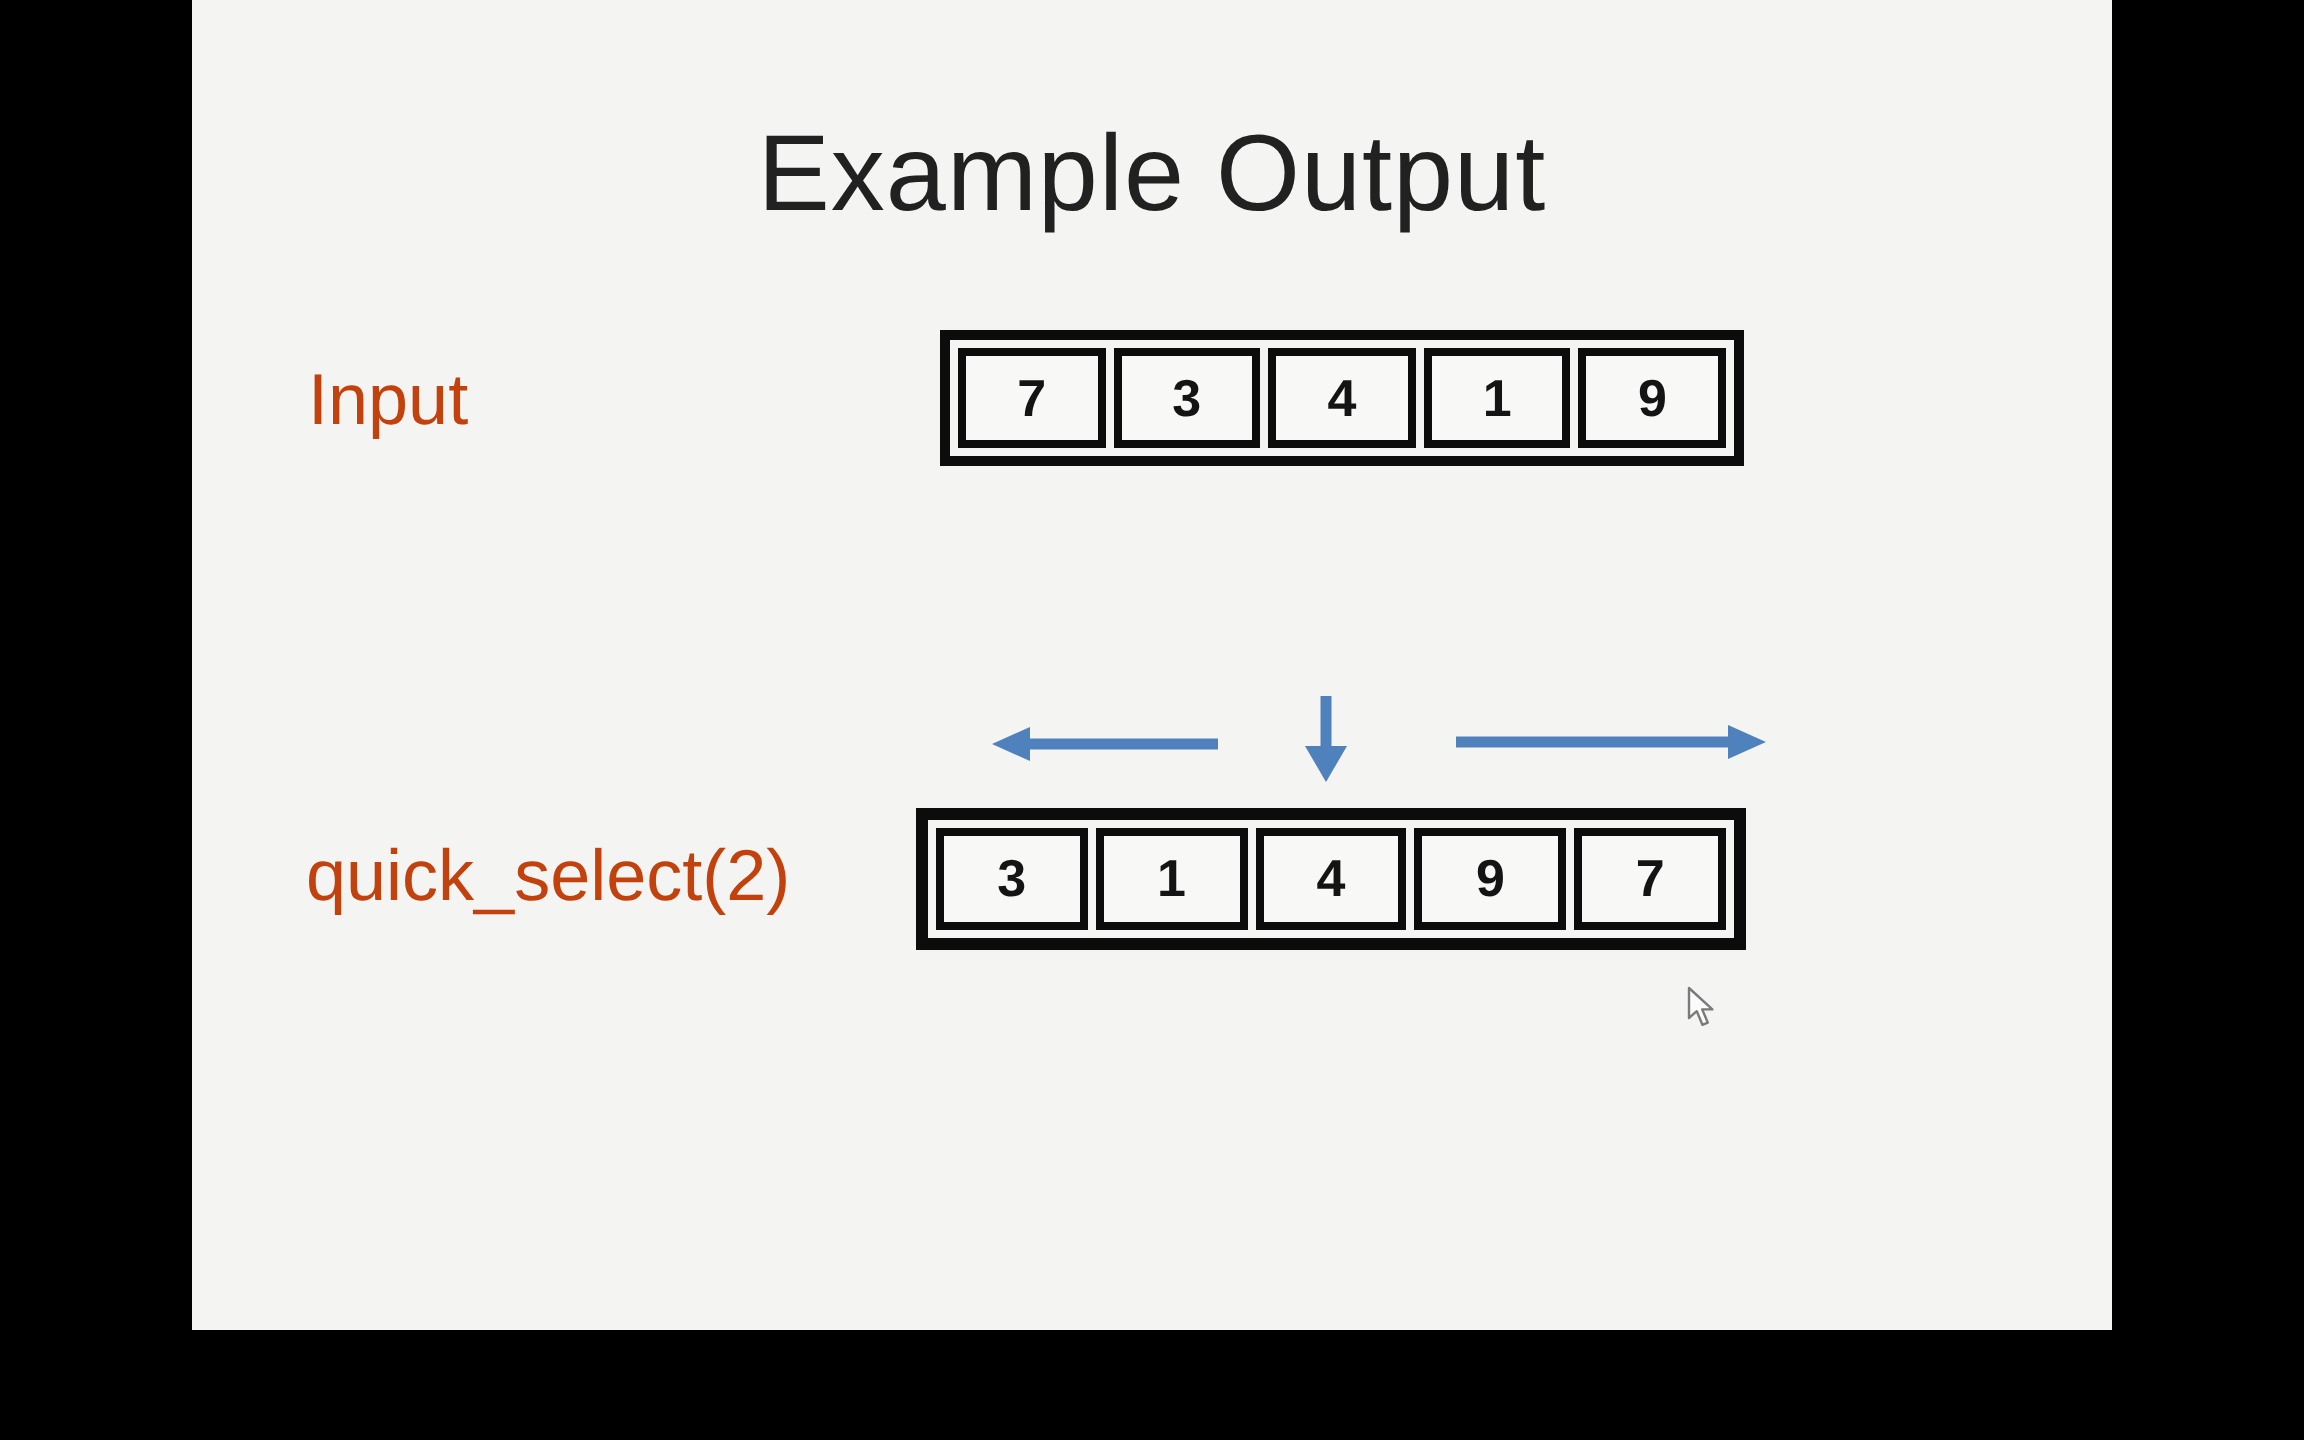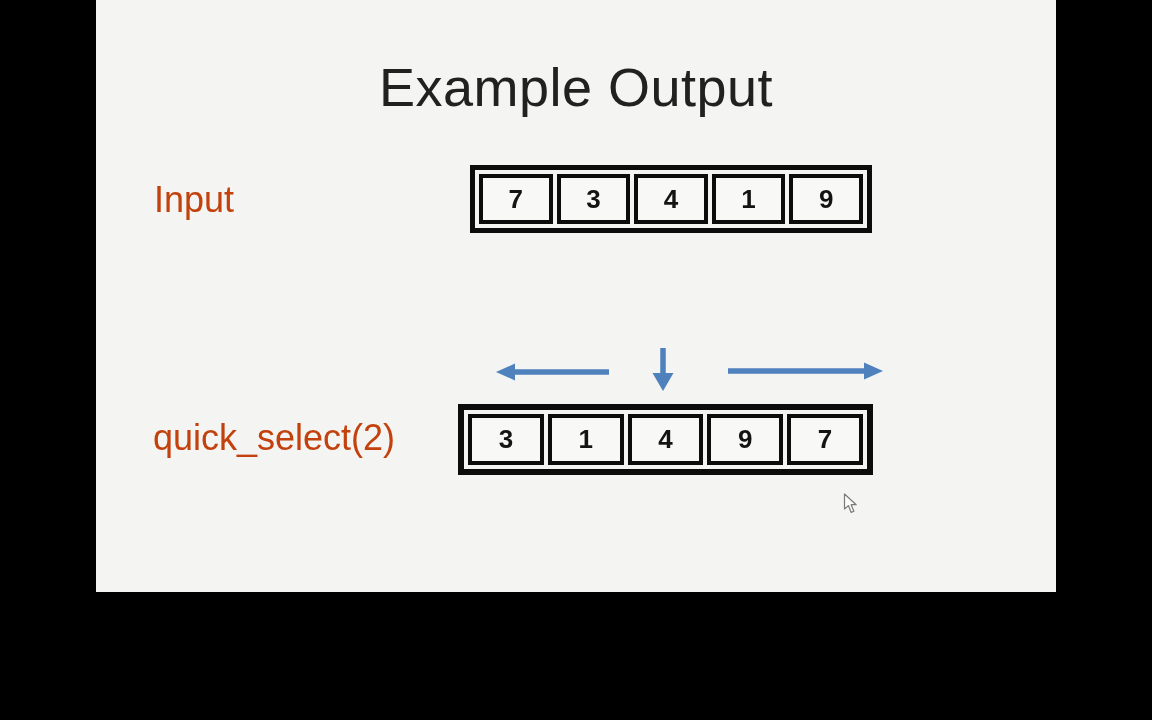--- a/index.html
+++ b/index.html
@@ -11,21 +11,21 @@
     font-family: "Liberation Sans", sans-serif;
   }
   .letterbox {
     position: absolute; top: 0; width: 96px; height: 720px;
     background: #000000;
   }
   #letterbox-left  { left: 0; }
   #letterbox-right { right: 0; }
   .slide {
     position: absolute; left: 96px; top: 0;
-    width: 960px; height: 592px;
+    width: 960px; height: 665px;
     background: #f4f4f2;
   }
   .slide-title {
     position: absolute; top: 58px; left: 0; width: 100%;
     text-align: center;
     font-size: 54px; line-height: 1.1;
     color: #212121;
     letter-spacing: 0.5px;
   }
   .row-label {

